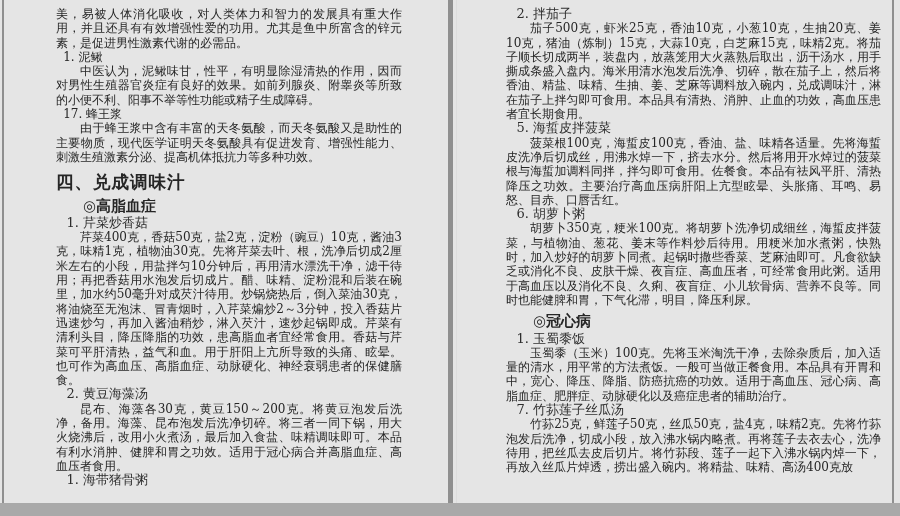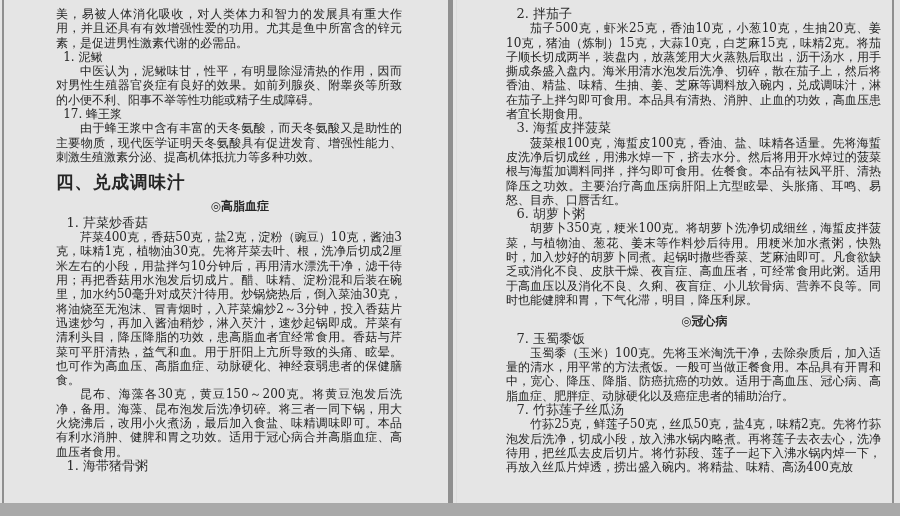--- a/index.html
+++ b/index.html
@@ -21,51 +21,52 @@
   .page { position: absolute; top: 7px; height: 495px; overflow: hidden;
           font-size: 12px; line-height: 14.3px; }
   .page-left  { left: 56px;  width: 346px; }
   .page-right { left: 506px; width: 375px; }
 
   .para { text-align: justify; text-indent: 2em; }
   .para-cont { text-align: justify; text-indent: 0; }
   .num-heading { padding-left: 0.6em; }
   .item-heading { padding-left: 0.8em; font-size: 13px; color: #2e2e2e; }
   .chapter-heading { font-size: 17.5px; font-weight: bold; margin: 11px 0 9px 0; letter-spacing: 1px; }
-  .subsection-heading { font-weight: bold; font-size: 12px; padding-left: 1.8em; margin: 7px 0 3px 0; text-align: center; }
+  .subsection-heading { font-weight: bold; font-size: 15px; padding-left: 1.8em; margin: 7px 0 3px 0; }
 </style>
 </head>
 <body>
 
 <div class="spread">
 
   <div class="page page-left">
     <div class="para-cont">美，易被人体消化吸收，对人类体力和智力的发展具有重大作用，并且还具有有效增强性爱的功用。尤其是鱼中所富含的锌元素，是促进男性激素代谢的必需品。</div>
     <div class="num-heading">1. 泥鳅</div>
     <div class="para">中医认为，泥鳅味甘，性平，有明显除湿清热的作用，因而对男性生殖器官炎症有良好的效果。如前列腺炎、附睾炎等所致的小便不利、阳事不举等性功能或精子生成障碍。</div>
     <div class="num-heading">17. 蜂王浆</div>
     <div class="para">由于蜂王浆中含有丰富的天冬氨酸，而天冬氨酸又是助性的主要物质，现代医学证明天冬氨酸具有促进发育、增强性能力、刺激生殖激素分泌、提高机体抵抗力等多种功效。</div>
     <div class="chapter-heading">四、兑成调味汁</div>
     <div class="subsection-heading">◎高脂血症</div>
     <div class="item-heading">1. 芹菜炒香菇</div>
     <div class="para">芹菜400克，香菇50克，盐2克，淀粉（豌豆）10克，酱油3克，味精1克，植物油30克。先将芹菜去叶、根，洗净后切成2厘米左右的小段，用盐拌匀10分钟后，再用清水漂洗干净，滤干待用；再把香菇用水泡发后切成片。醋、味精、淀粉混和后装在碗里，加水约50毫升对成芡汁待用。炒锅烧热后，倒入菜油30克，将油烧至无泡沫、冒青烟时，入芹菜煸炒2～3分钟，投入香菇片迅速炒匀，再加入酱油稍炒，淋入芡汁，速炒起锅即成。芹菜有清利头目，降压降脂的功效，患高脂血者宜经常食用。香菇与芹菜可平肝清热，益气和血。用于肝阳上亢所导致的头痛、眩晕。也可作为高血压、高脂血症、动脉硬化、神经衰弱患者的保健膳食。</div>
+    <div class="item-heading">2. 黄豆海藻汤</div>
     <div class="para">昆布、海藻各30克，黄豆150～200克。将黄豆泡发后洗净，备用。海藻、昆布泡发后洗净切碎。将三者一同下锅，用大火烧沸后，改用小火煮汤，最后加入食盐、味精调味即可。本品有利水消肿、健脾和胃之功效。适用于冠心病合并高脂血症、高血压者食用。</div>
     <div class="item-heading">1. 海带猪骨粥</div>
 
   </div>
 
   <div class="page page-right">
     <div class="item-heading">2. 拌茄子</div>
     <div class="para">茄子500克，虾米25克，香油10克，小葱10克，生抽20克、姜10克，猪油（炼制）15克，大蒜10克，白芝麻15克，味精2克。将茄子顺长切成两半，装盘内，放蒸笼用大火蒸熟后取出，沥干汤水，用手撕成条盛入盘内。海米用清水泡发后洗净、切碎，散在茄子上，然后将香油、精盐、味精、生抽、姜、芝麻等调料放入碗内，兑成调味汁，淋在茄子上拌匀即可食用。本品具有清热、消肿、止血的功效，高血压患者宜长期食用。</div>
-    <div class="item-heading">3. 海蜇皮拌菠菜</div>
+    <div class="item-heading">5. 海蜇皮拌菠菜</div>
     <div class="para">菠菜根100克，海蜇皮100克，香油、盐、味精各适量。先将海蜇皮洗净后切成丝，用沸水焯一下，挤去水分。然后将用开水焯过的菠菜根与海蜇加调料同拌，拌匀即可食用。佐餐食。本品有祛风平肝、清热降压之功效。主要治疗高血压病肝阳上亢型眩晕、头胀痛、耳鸣、易怒、目赤、口唇舌红。</div>
     <div class="item-heading">6. 胡萝卜粥</div>
     <div class="para">胡萝卜350克，粳米100克。将胡萝卜洗净切成细丝，海蜇皮拌菠菜，与植物油、葱花、姜末等作料炒后待用。用粳米加水煮粥，快熟时，加入炒好的胡萝卜同煮。起锅时撒些香菜、芝麻油即可。凡食欲缺乏或消化不良、皮肤干燥、夜盲症、高血压者，可经常食用此粥。适用于高血压以及消化不良、久痢、夜盲症、小儿软骨病、营养不良等。同时也能健脾和胃，下气化滞，明目，降压利尿。</div>
     <div class="subsection-heading">◎冠心病</div>
-    <div class="item-heading">7. 玉蜀黍饭</div>
+    <div class="item-heading">1. 玉蜀黍饭</div>
     <div class="para">玉蜀黍（玉米）100克。先将玉米淘洗干净，去除杂质后，加入适量的清水，用平常的方法煮饭。一般可当做正餐食用。本品具有开胃和中，宽心、降压、降脂、防癌抗癌的功效。适用于高血压、冠心病、高脂血症、肥胖症、动脉硬化以及癌症患者的辅助治疗。</div>
     <div class="item-heading">7. 竹荪莲子丝瓜汤</div>
     <div class="para">竹荪25克，鲜莲子50克，丝瓜50克，盐4克，味精2克。先将竹荪泡发后洗净，切成小段，放入沸水锅内略煮。再将莲子去衣去心，洗净待用，把丝瓜去皮后切片。将竹荪段、莲子一起下入沸水锅内焯一下，再放入丝瓜片焯透，捞出盛入碗内。将精盐、味精、高汤400克放</div>
   </div>
 
   <div class="edge edge-left"></div>
   <div class="edge edge-center"></div>
   <div class="edge edge-center-light"></div>
   <div class="edge edge-right"></div>
   <div class="bottom-band"></div>

